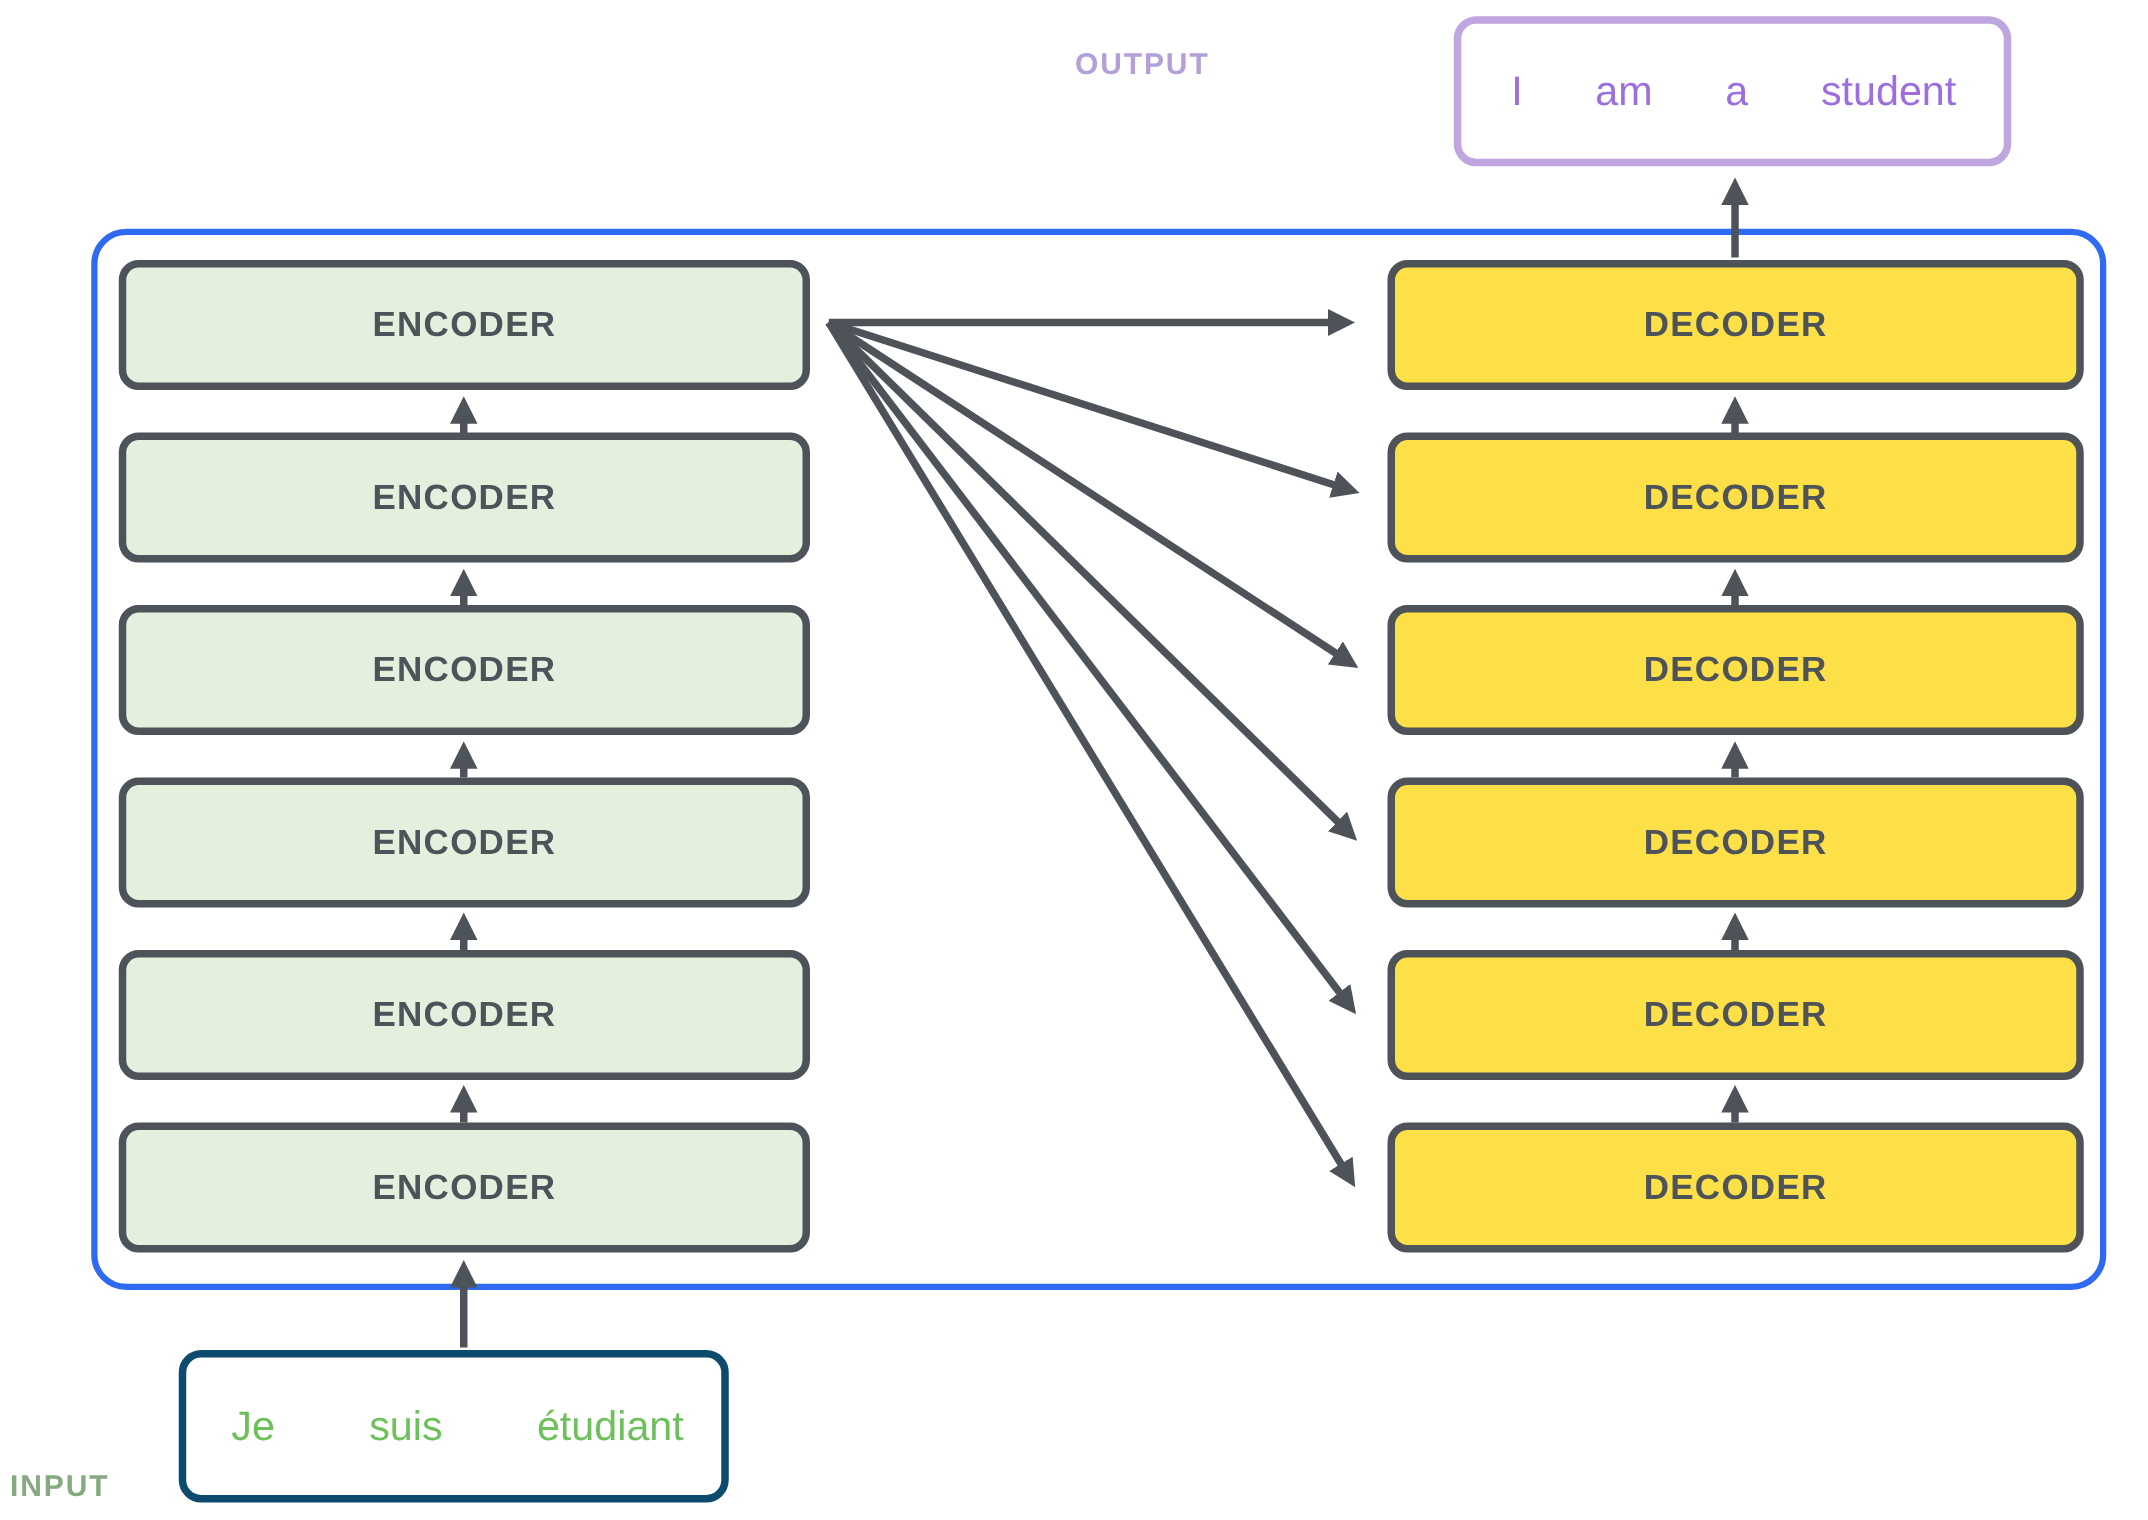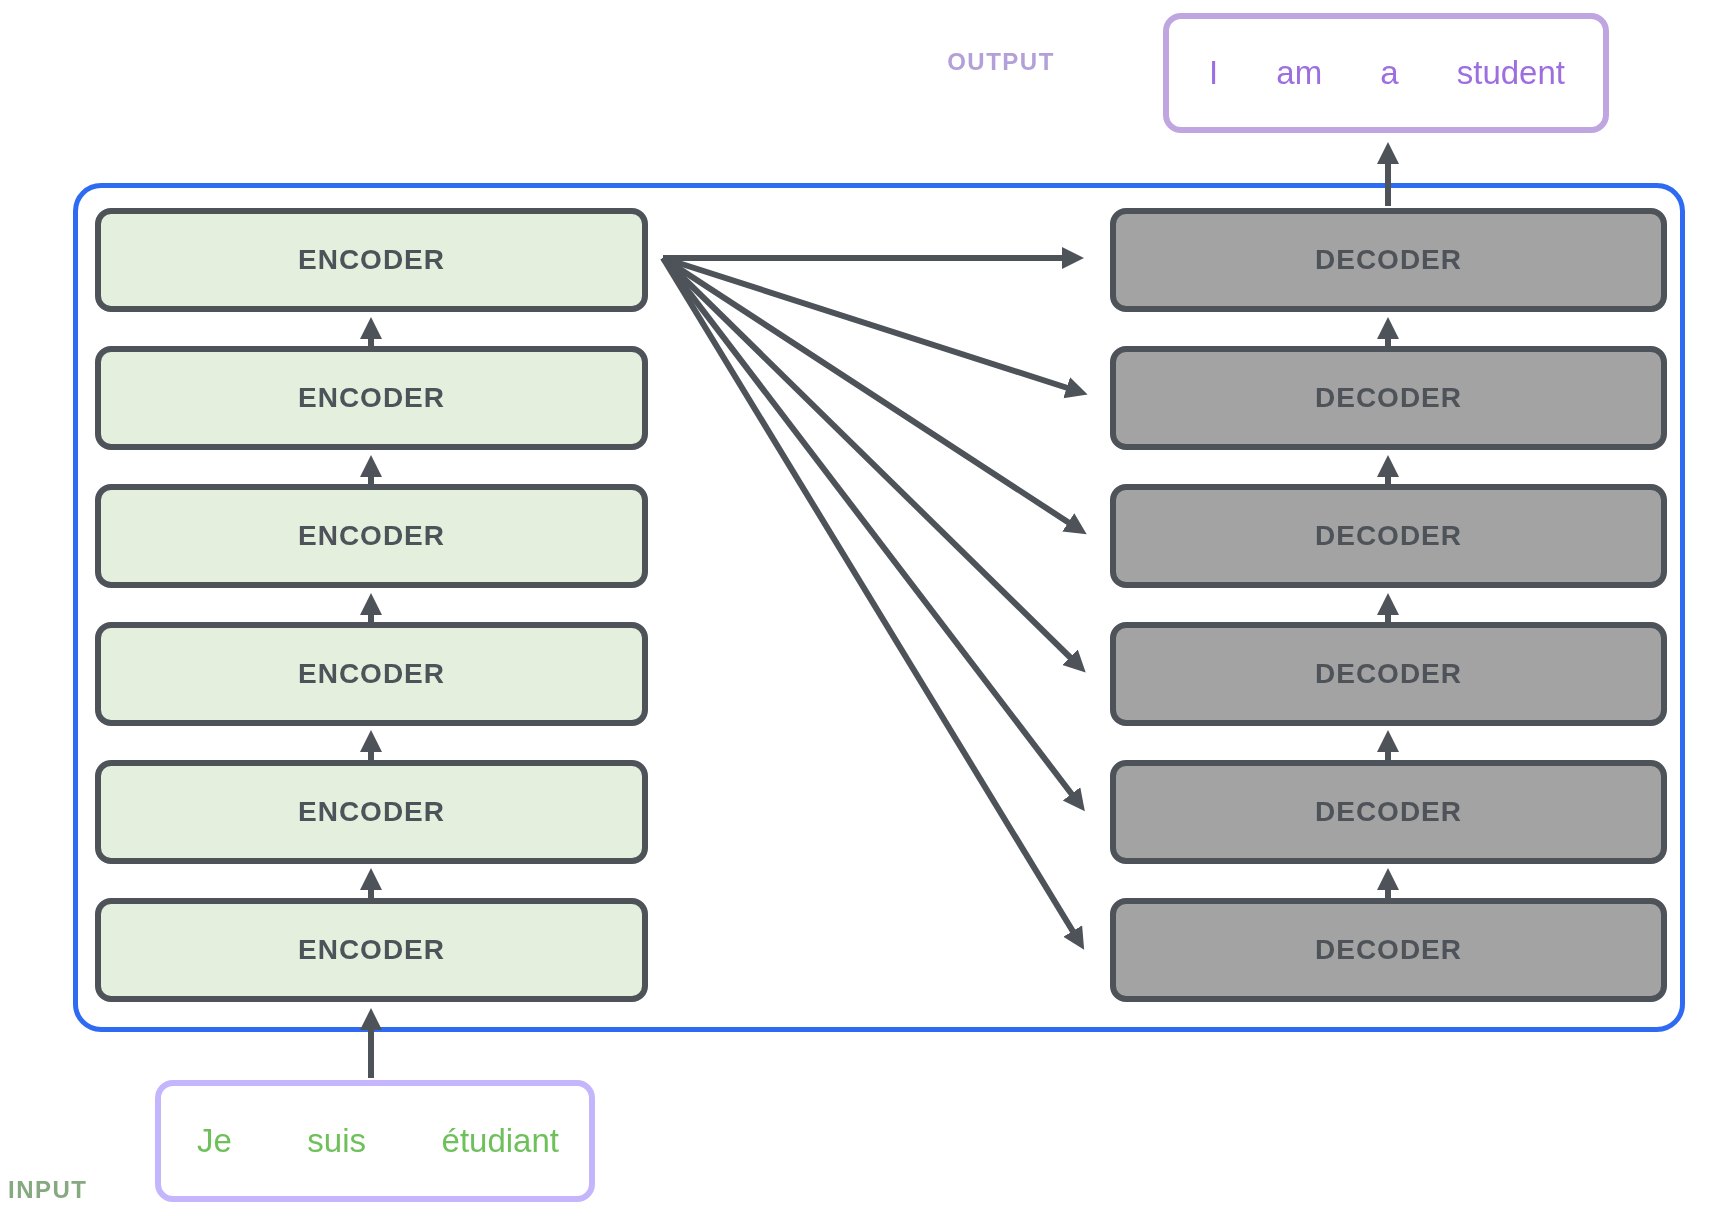--- a/index.html
+++ b/index.html
@@ -16,40 +16,40 @@
   
   .stack{position:absolute;top:208px;display:flex;flex-direction:column;gap:34px;}
   .stack.enc{left:95px;width:553px;}
   .stack.dec{left:1110px;width:557px;}
   .block{
     box-sizing:border-box;height:104px;border:6px solid #4d5359;border-radius:16px;
     display:flex;align-items:center;justify-content:center;
     font-size:28px;font-weight:bold;letter-spacing:1px;color:#4d5359;
   }
   .block.enc{background:#e4efde;}
-  .block.dec{background:#a3a3a3;}
+  .block.dec{background:#fde047;}
   
   .io-box{
     position:absolute;box-sizing:border-box;background:#ffffff;
     display:flex;align-items:center;justify-content:space-between;
     font-size:33px;font-weight:400;
   }
   .output-box{
     left:1163px;top:13px;width:446px;height:120px;
     border:6px solid #bfa6e0;border-radius:18px;padding:0 38px 0 40px;color:#9c6ee0;
   }
   .input-box{
     left:143px;top:1080px;width:440px;height:122px;
-    border:6px solid #c4b5fd;border-radius:18px;padding:0 30px 0 36px;color:#6ec05b;margin-left:12px;
+    border:6px solid #0c4a6e;border-radius:18px;padding:0 30px 0 36px;color:#6ec05b;
   }
   
   .side-label{
     position:absolute;font-size:24px;font-weight:bold;letter-spacing:1.5px;
   }
-  .output-label{left:860px;top:48px;width:282px;text-align:center;color:#b3a0d8;}
+  .output-label{left:860px;top:38px;width:282px;text-align:left;color:#b3a0d8;}
   .input-label{left:8px;top:1176px;width:120px;text-align:left;color:#86a981;}
   
   svg.arrows{position:absolute;left:0;top:0;width:1718px;height:1216px;pointer-events:none;}
   svg.arrows line{stroke:#4d5359;stroke-width:6;}
 </style>
 </head>
 <body>
 
 <div class="stage">
 

